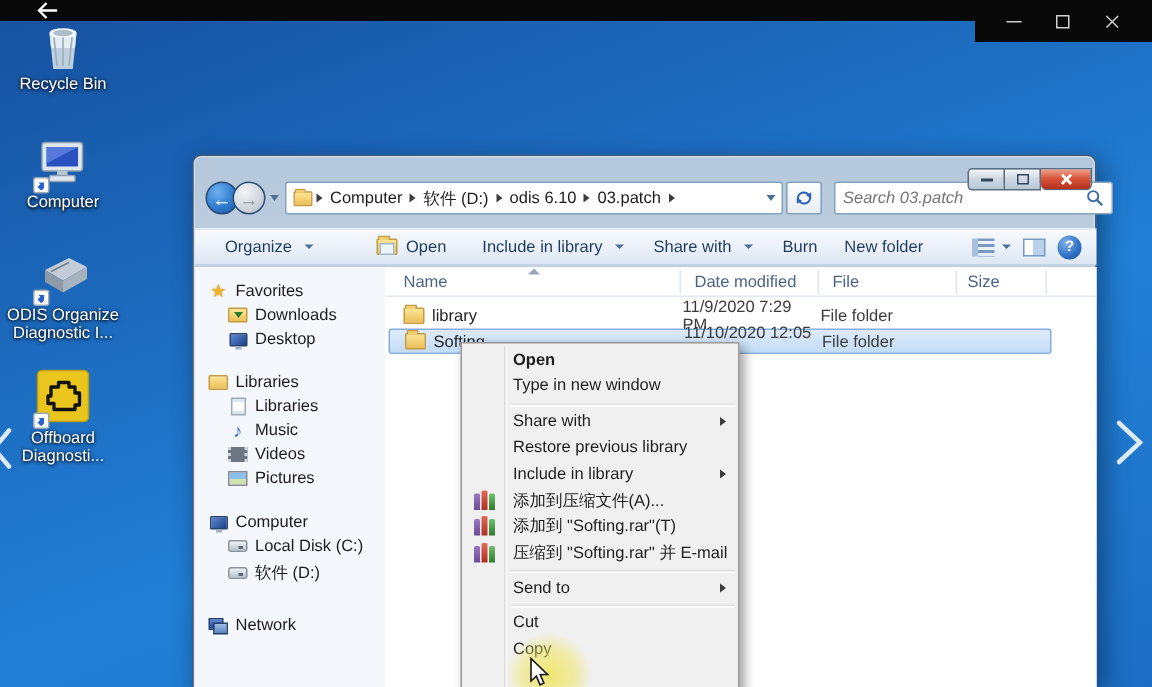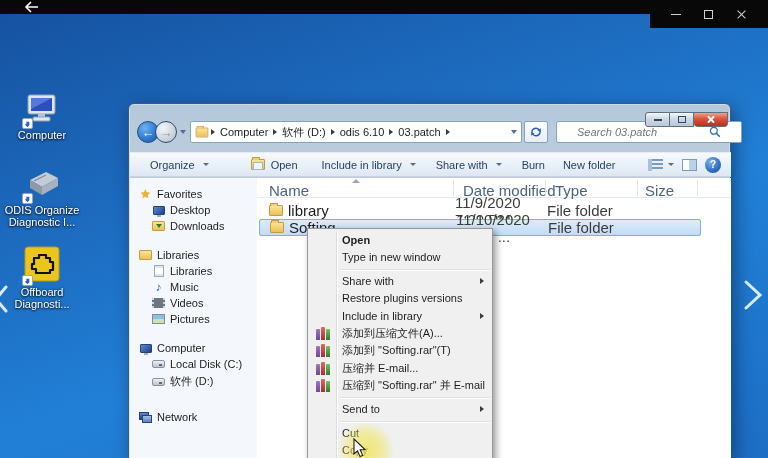--- a/index.html
+++ b/index.html
@@ -68,21 +68,21 @@
               border-radius:2px; display:flex; align-items:center; padding:0 4px; cursor:text; }
   .crumbs { display:flex; align-items:center; font-size:11px; color:#1c1c1c; white-space:nowrap; overflow:hidden; }
   .crumb { padding:0 3px; cursor:pointer; }
   .crumb-sep { width:0; height:0; border-top:3.5px solid transparent; border-bottom:3.5px solid transparent;
                border-left:4px solid #3c3c3c; margin:0 2px; flex:none; }
   .addr-dd { margin-left:auto; width:0; height:0; border-left:3.5px solid transparent; border-right:3.5px solid transparent;
              border-top:4px solid #4d6f94; cursor:pointer; }
   .refresh-btn { width:24px; height:22px; margin-left:2px; flex:none; background:linear-gradient(#fdfefe,#e8eef4);
                  border:1px solid #84a3bd; border-radius:2px; display:flex; align-items:center; justify-content:center; cursor:pointer; }
   .search-box { height:22px; flex:none; width:186px; margin-left:8px; background:#fff; border:1px solid #84a3bd;
-                border-radius:2px; display:flex; align-items:center; padding:0 20px; }
+                border-radius:2px; display:flex; align-items:center; padding:0 5px; }
   .search-box input { flex:1; border:none; outline:none; font-size:11px; font-style:italic; color:#777;
                       font-family:"Liberation Sans",sans-serif; min-width:0; background:transparent; }
 
   
   .toolbar { position:absolute; left:1px; top:48px; width:601px; height:25px;
              background:linear-gradient(#f7fafd,#eaf0f8 55%,#dde7f2); border-top:1px solid #e6edf5;
              border-bottom:1px solid #c7d3e2; display:flex; align-items:center; font-size:11px; color:#1e3c5c; }
   .tb-item { display:flex; align-items:center; gap:6px; padding:3px 6px; border-radius:2px; cursor:pointer; white-space:nowrap; }
   .tb-caret { width:0; height:0; border-left:3px solid transparent; border-right:3px solid transparent;
               border-top:3.5px solid #4d6f94; margin-left:2px; }
@@ -118,21 +118,21 @@
   .note-g { color:#2a66c8; font-size:12px; line-height:1; }
   .mini-pic { width:13px; height:10px; border:1px solid #889; background:linear-gradient(#8cc0ec 0 55%,#cfe3ae 55%); }
   .mini-vid { width:13px; height:10px; background:#6d7683; border-left:2px dotted #cfd5dc; border-right:2px dotted #cfd5dc; }
   .mini-drive { width:13px; height:8px; border-radius:2px; background:linear-gradient(#eef2f5,#b9c2cb); border:1px solid #8a939c;
                 position:relative; }
   .mini-drive::after { content:""; position:absolute; right:2px; top:3px; width:3px; height:2px; background:#5f6a74; }
   .mini-net { position:relative; width:13px; height:11px; }
   .mini-net::before { content:""; position:absolute; left:0; top:0; width:8px; height:6px; background:linear-gradient(#5d8bd6,#1d3f88); border:1px solid #26436e; }
   .mini-net::after { content:""; position:absolute; right:0; bottom:0; width:8px; height:6px; background:linear-gradient(#9fc0e8,#5c82c0); border:1px solid #26436e; }
 
-  .filepanel { position:relative; flex:1; background:#fff; font-size:15px; color:#1e1e1e; }
+  .filepanel { position:relative; flex:1; background:#fff; font-size:11px; color:#1e1e1e; }
   .col-head { position:relative; height:20px; border-bottom:1px solid #e4e9ef; color:#4a6584; }
   .col-head .col { position:absolute; top:4px; cursor:pointer; }
   .col-sep { position:absolute; top:2px; height:16px; width:1px; background:#e0e6ec; }
   .sort-caret { position:absolute; left:95px; top:1px; width:0; height:0;
                 border-left:4px solid transparent; border-right:4px solid transparent; border-bottom:4px solid #98a6b5; }
   .frow { position:absolute; left:2px; width:442px; height:17px; display:flex; align-items:center; cursor:pointer; }
   .frow .fname { margin-left:10px; display:flex; align-items:center; gap:5px; width:186px; }
   .frow .fdate { width:92px; flex:none; margin-left:0; color:#3c3c3c; }
   .frow .ftype { width:90px; flex:none; color:#3c3c3c; }
   .row-sel { background:linear-gradient(#ddebfa,#c2dcf5); border:1px solid #84aedd; border-radius:2px; }
@@ -186,20 +186,32 @@
     <svg width="18" height="30" viewBox="0 0 18 30">
         <path d="M14 3 L4 15 L14 27" stroke="#fff" stroke-width="3" fill="none" stroke-linecap="round"></path>
       </svg>
   </div>
   <div class="chev chev-next">
     <svg width="26" height="34" viewBox="0 0 26 34">
         <path d="M6 4 L20 17 L6 30" stroke="#fff" stroke-width="3" fill="none" stroke-linecap="round"></path>
       </svg>
   </div>
 
+  <div class="dicon" style="left:0;top:14px">
+    <div class="art">
+      <svg width="32" height="34" viewBox="0 0 32 34">
+        <path d="M7 8 L25 8 L22.5 32 L9.5 32 Z" fill="#cdd9e4" opacity=".92"></path>
+        <path d="M7 8 L25 8 L24 18 L8 18 Z" fill="#e9f0f6" opacity=".9"></path>
+        <ellipse cx="16" cy="8" rx="9" ry="3.2" fill="#f2f6fa"></ellipse>
+        <ellipse cx="16" cy="8" rx="6.5" ry="2.1" fill="#aebdc9"></ellipse>
+        <path d="M10 11 L12 30 M16 11 L16 30 M22 11 L20 30" stroke="#9fb2c0" stroke-width="1.2" fill="none"></path>
+      </svg>
+    </div>
+    <div class="lbl">Recycle Bin</div>
+  </div>
 
   <div class="dicon" style="left:0;top:93px">
     <div class="art">
       <svg width="36" height="34" viewBox="0 0 36 34">
         <rect x="4" y="2" width="27" height="19" rx="2" fill="#dfe7ee" stroke="#8fa0b0"></rect>
         <rect x="7" y="5" width="21" height="13" fill="#2a50c0"></rect>
         <path d="M7 5 L28 5 L7 16 Z" fill="#5f83e0" opacity=".8"></path>
         <rect x="14" y="21" width="7" height="3" fill="#b9c6d2"></rect>
         <rect x="9" y="24" width="17" height="4" rx="1" fill="#dfe7ee" stroke="#8fa0b0"></rect>
       </svg>
@@ -340,29 +352,29 @@
     <div class="content">
 
       <div class="sidebar">
         <div class="sb-group">
           <div class="sb-head">
             <span class="sic star-g">★</span>
             <span>Favorites</span>
           </div>
           <div class="sb-item">
             <span class="sic">
+                <span class="mini-folder mini-dl"></span>
+              </span>
+            <span>Downloads</span>
+          </div>
+          <div class="sb-item">
+            <span class="sic">
                 <span class="mini-monitor"></span>
               </span>
             <span>Desktop</span>
-          </div>
-          <div class="sb-item">
-            <span class="sic">
-                <span class="mini-folder mini-dl"></span>
-              </span>
-            <span>Downloads</span>
           </div>
         </div>
 
         <div class="sb-group">
           <div class="sb-head">
             <span class="sic">
                 <span class="mini-folder"></span>
               </span>
             <span>Libraries</span>
           </div>
@@ -419,21 +431,21 @@
             <span>Network</span>
           </div>
         </div>
       </div>
 
       <div class="filepanel">
         <div class="col-head">
           <span class="sort-caret"></span>
           <span class="col" style="left:12px">Name</span>
           <span class="col" style="left:206px">Date modified</span>
-          <span class="col" style="left:298px">Type</span>
+          <span class="col" style="left:298px">File</span>
           <span class="col" style="left:388px">Size</span>
           <span class="col-sep" style="left:196px"></span>
           <span class="col-sep" style="left:288px"></span>
           <span class="col-sep" style="left:380px"></span>
           <span class="col-sep" style="left:440px"></span>
         </div>
 
         <div class="frow" style="top:24px">
           <span class="fname">
             <span class="fold"></span>
@@ -461,49 +473,41 @@
     </div>
     <div class="mi">
       <span>Type in new window</span>
     </div>
     <div class="msep"></div>
     <div class="mi">
       <span>Share with</span>
         <span class="sub"></span>
     </div>
     <div class="mi">
-      <span>Restore plugins versions</span>
+      <span>Restore previous library</span>
     </div>
     <div class="mi">
       <span>Include in library</span>
         <span class="sub"></span>
     </div>
     <div class="mi">
       <span class="rar">
           <i></i>
           <i></i>
           <i></i>
         </span>
       <span>添加到压缩文件(A)...</span>
     </div>
     <div class="mi">
       <span class="rar">
           <i></i>
           <i></i>
           <i></i>
         </span>
       <span>添加到 "Softing.rar"(T)</span>
-    </div>
-    <div class="mi">
-      <span class="rar">
-          <i></i>
-          <i></i>
-          <i></i>
-        </span>
-      <span>压缩并 E-mail...</span>
     </div>
     <div class="mi">
       <span class="rar">
           <i></i>
           <i></i>
           <i></i>
         </span>
       <span>压缩到 "Softing.rar" 并 E-mail</span>
     </div>
     <div class="msep"></div>

